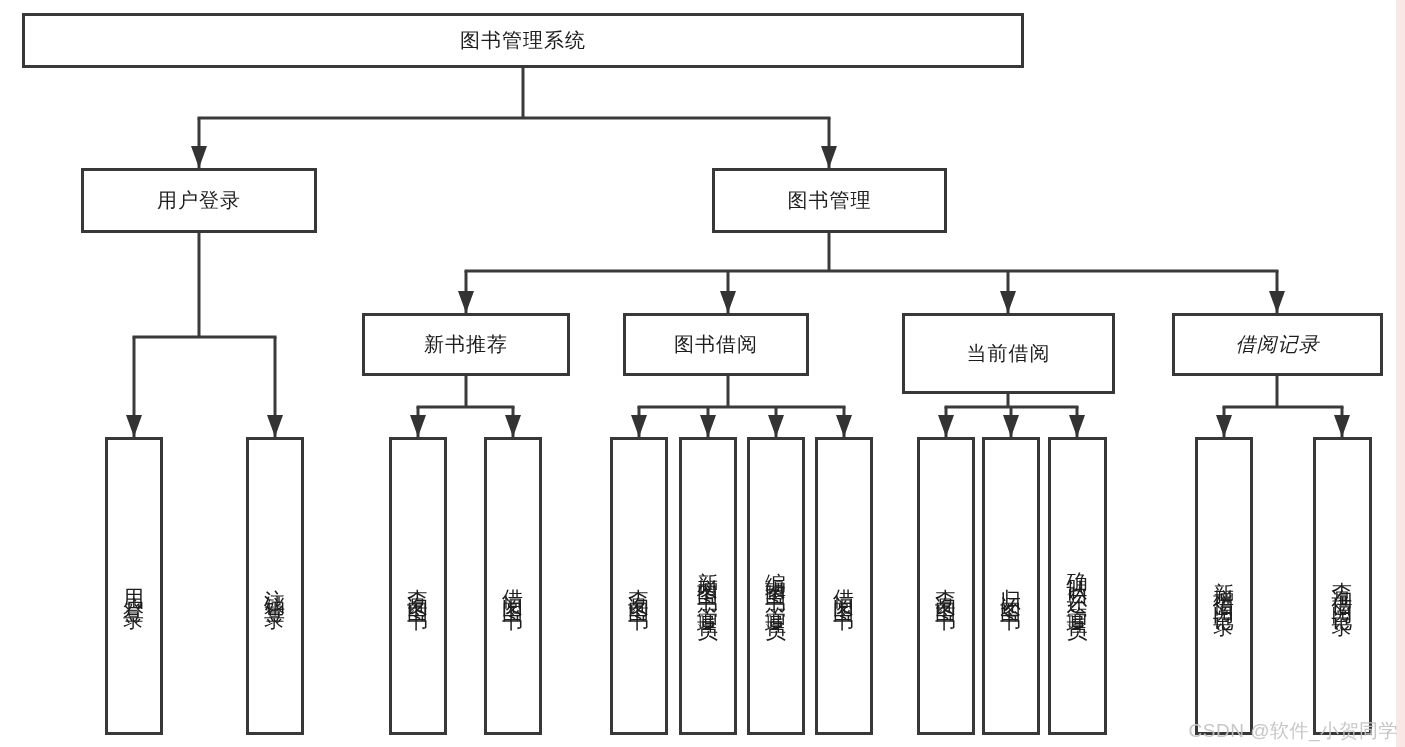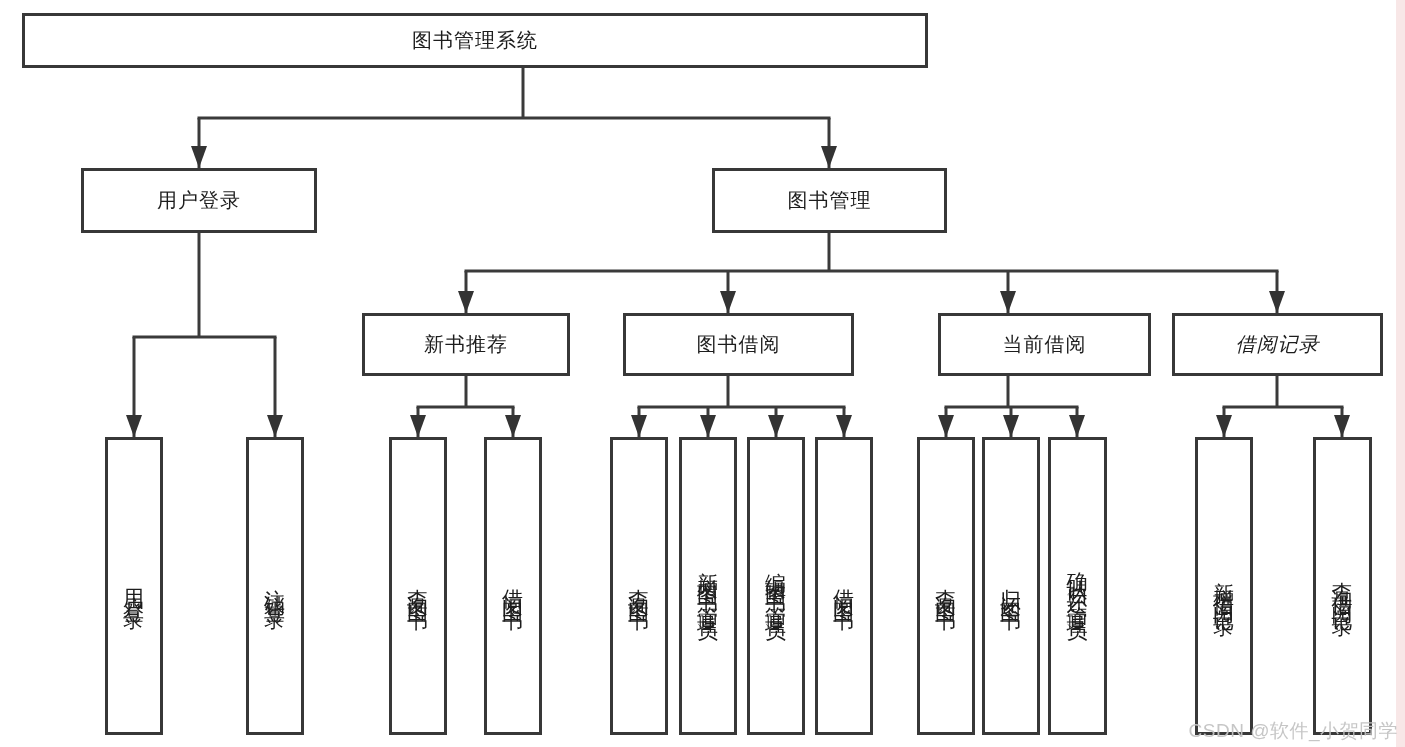--- a/index.html
+++ b/index.html
@@ -114,38 +114,38 @@
       <path d="M1011,407 V437" marker-end="url(#arrow)"></path>
       <path d="M1077,407 V437" marker-end="url(#arrow)"></path>
 
       <path d="M1277,374 V407"></path>
       <path d="M1222.5,407 H1343.5"></path>
       <path d="M1224,407 V437" marker-end="url(#arrow)"></path>
       <path d="M1342,407 V437" marker-end="url(#arrow)"></path>
     </g>
   </svg>
 
-  <div class="node h-node" style="left:22px; top:13px; width:906px; height:55px;">
+  <div class="node h-node" style="left:22px; top:13px; width:1002px; height:55px;">
     <span>图书管理系统</span>
   </div>
 
   <div class="node h-node" style="left:81px; top:168px; width:236px; height:65px;">
     <span>用户登录</span>
   </div>
   <div class="node h-node" style="left:712px; top:168px; width:235px; height:65px;">
     <span>图书管理</span>
   </div>
 
   <div class="node h-node" style="left:362px; top:313px; width:208px; height:63px;">
     <span>新书推荐</span>
   </div>
-  <div class="node h-node" style="left:623px; top:313px; width:231px; height:63px;">
+  <div class="node h-node" style="left:623px; top:313px; width:186px; height:63px;">
     <span>图书借阅</span>
   </div>
-  <div class="node h-node" style="left:902px; top:313px; width:213px; height:63px;margin-left:36px;">
+  <div class="node h-node" style="left:902px; top:313px; width:213px; height:81px;">
     <span>当前借阅</span>
   </div>
   <div class="node h-node" style="left:1172px; top:313px; width:211px; height:63px;font-style:italic;">
     <span>借阅记录</span>
   </div>
 
   <div class="node v-node" style="left:105px; top:437px; width:58px; height:298px;">
     <span class="v-text">用户登录</span>
   </div>
   <div class="node v-node" style="left:246px; top:437px; width:58px; height:298px;">

